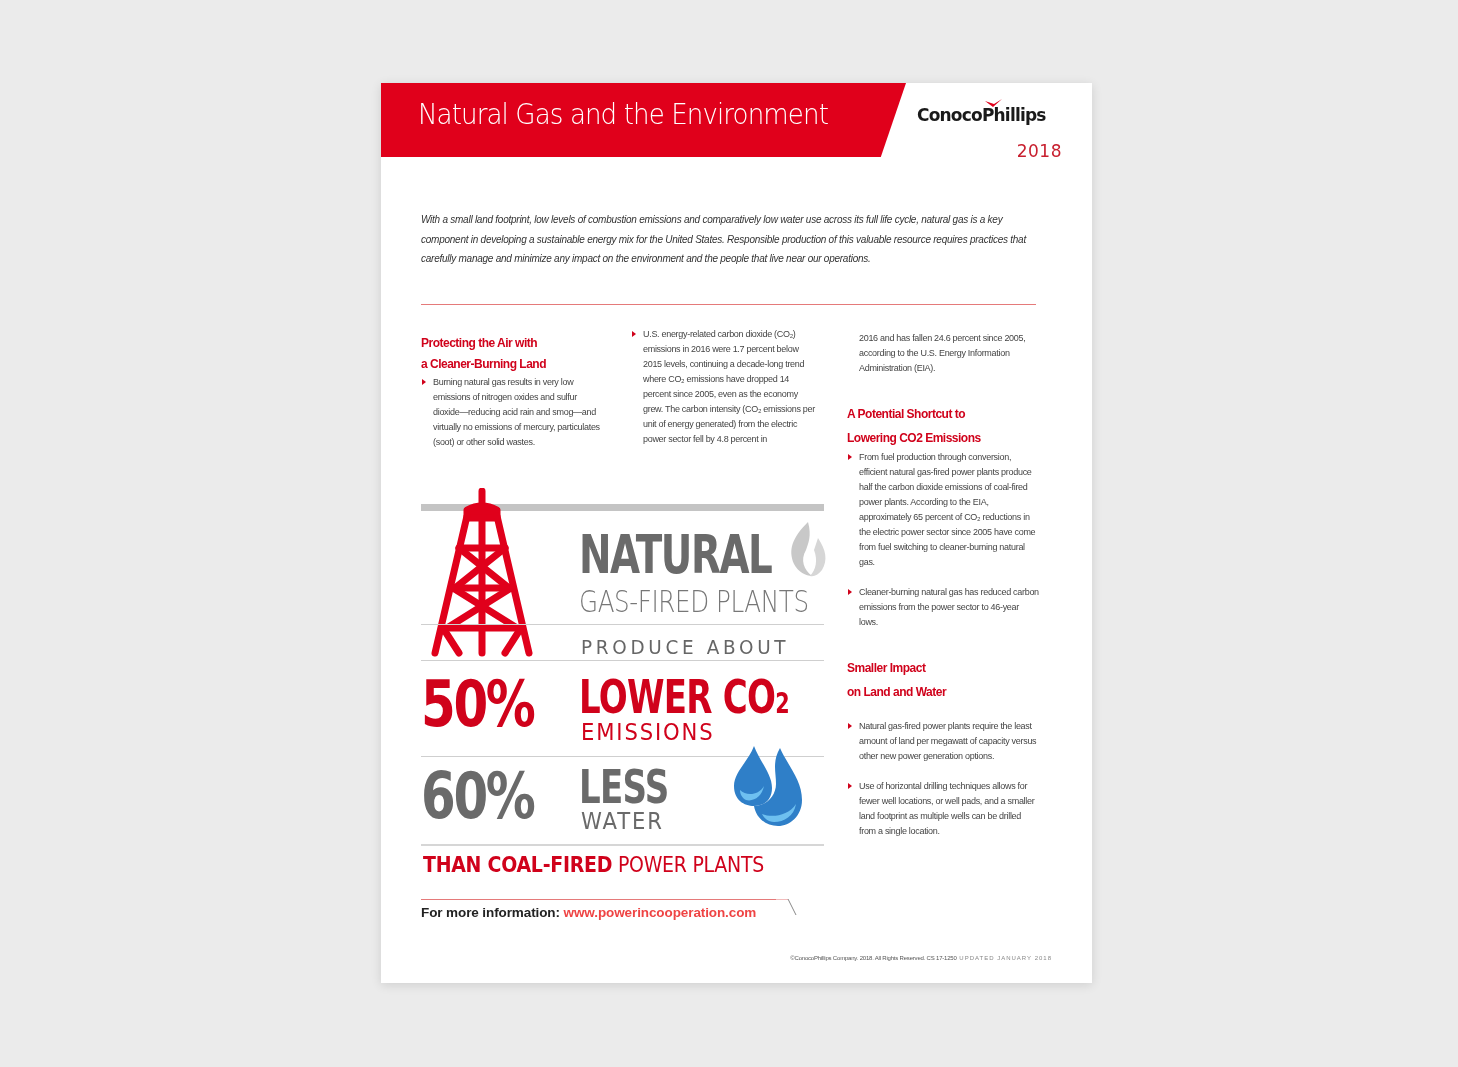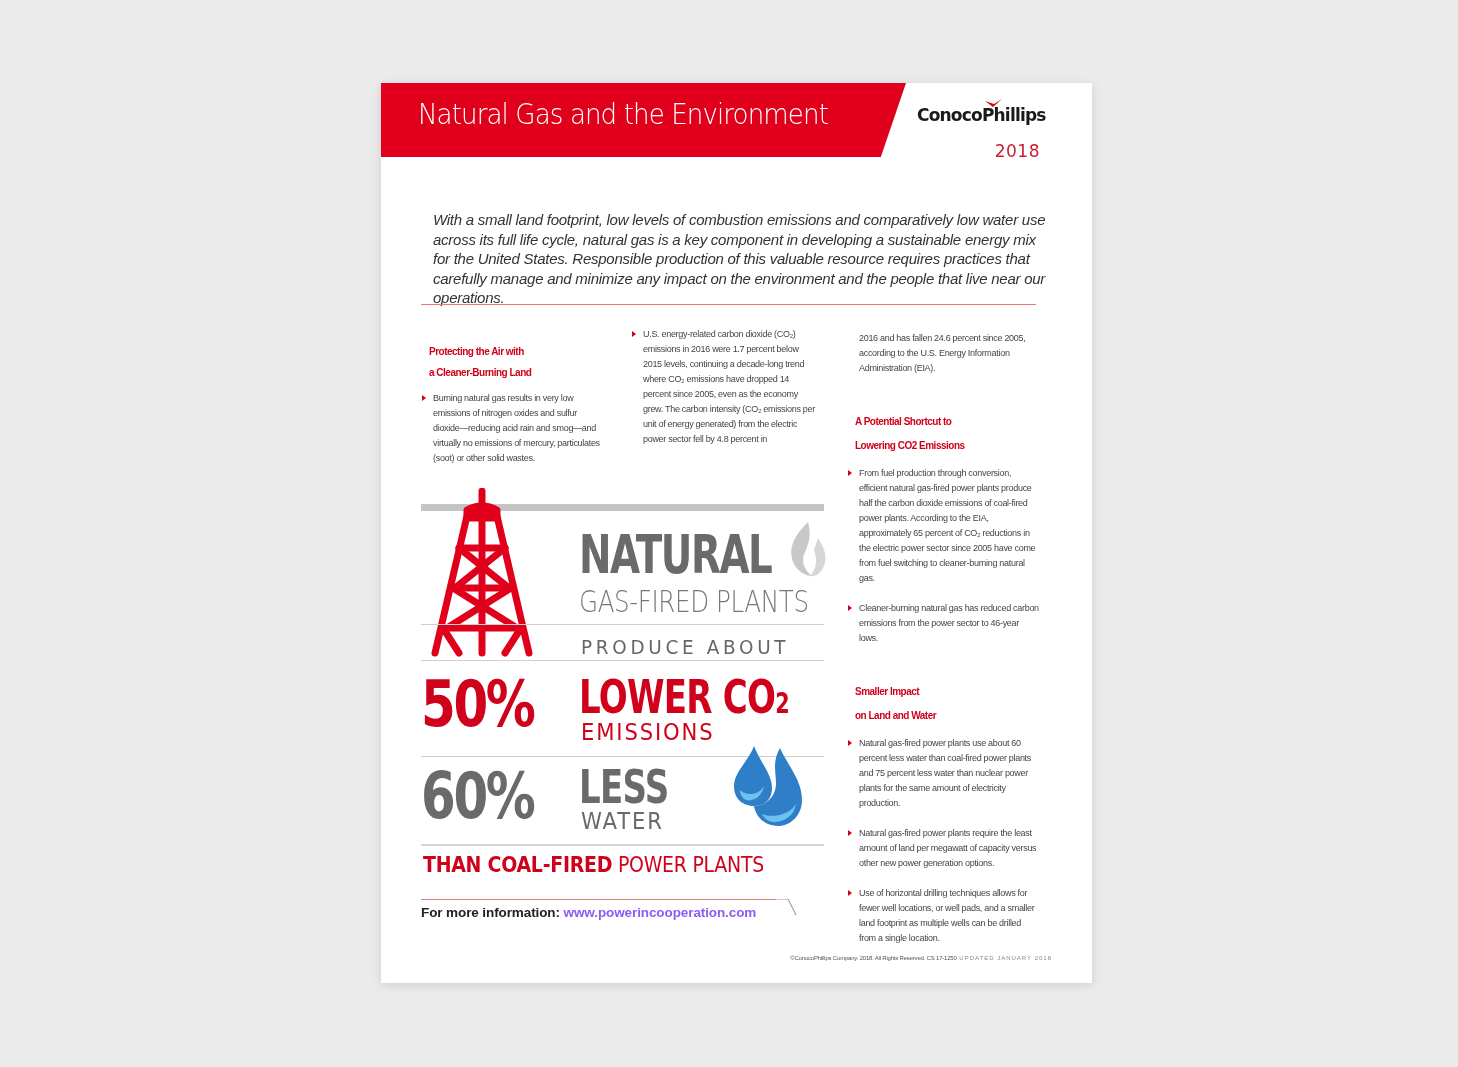--- a/index.html
+++ b/index.html
@@ -37,36 +37,36 @@
     position: absolute; left: 536px; top: 22px;
     font-family: "DejaVu Sans", sans-serif;
     font-size: 17px; font-weight: bold; color: #1a1a1a;
     letter-spacing: -0.8px;
   }
   .logo-mark {
     position: absolute; left: 604px; top: 16px;
     width: 18px; height: 9px;
   }
   .year {
-    position: absolute; right: 52px; top: 58px;
+    position: absolute; right: 30px; top: 58px;
     color: #c8202f; font-size: 17px;
     font-family: "DejaVu Sans", sans-serif; letter-spacing: 0.5px;
   }
   .intro {
-    position: absolute; left: 52px; top: 127px; width: 620px;
-    font-size: 15px; line-height: 19.5px; font-style: italic; color: #333;
+    position: absolute; left: 40px; top: 127px; width: 620px;
+    font-size: 10px; line-height: 19.5px; font-style: italic; color: #333;
     letter-spacing: -0.25px;
   }
   .rule-red {
     position: absolute; left: 40px; top: 221px; width: 615px;
     height: 1px; background: #e57a7a;
   }
   .col { position: absolute; font-size: 9px; line-height: 15px; color: #444; letter-spacing: -0.3px; }
   .col h2 {
-    margin: 8px; color: #d0021b; font-size: 10px; line-height: 21px;
+    margin: 0; color: #d0021b; font-size: 12px; line-height: 21px;
     font-weight: bold; letter-spacing: -0.5px;
   }
   .bullet { position: relative; padding-left: 12px; }
   .bullet::before {
     content: ""; position: absolute; left: 1px; top: 4px;
     border-left: 4px solid #d0021b; border-top: 3px solid transparent; border-bottom: 3px solid transparent;
   }
   .nobullet::before { display: none; }
   .gap { height: 15px; }
   
@@ -111,21 +111,21 @@
     font-family: "DejaVu Sans", sans-serif; color: #d0021b;
     transform: scaleX(0.86); transform-origin: left top; letter-spacing: -0.3px;
   }
   .than b { font-weight: bold; }
   .more-line { position: absolute; left: 40px; top: 816px; width: 355px; height: 1px; background: #e57a7a; }
   .more-tick { position: absolute; left: 395px; top: 816px; width: 28px; height: 20px; }
   .more {
     position: absolute; left: 40px; top: 822px; font-size: 13.5px; font-weight: bold; color: #222;
     white-space: nowrap; letter-spacing: -0.1px;
   }
-  .more a { color: #8b5cf6; text-decoration: none; }
+  .more a { color: #ef4444; text-decoration: none; }
   .footer {
     position: absolute; right: 40px; top: 872px; font-size: 6px; color: #555; white-space: nowrap;
     letter-spacing: -0.2px;
   }
   .footer span.upd { color: #888; letter-spacing: 1px; }
 </style>
 </head>
 <body>
 
 <div class="page">
@@ -161,21 +161,20 @@
       <span>Lowering CO2 Emissions</span>
     </h2>
     <div class="bullet">From fuel production through conversion, efficient natural gas-fired power plants produce half the carbon dioxide emissions of coal-fired power plants. According to the EIA, approximately 65 percent of CO₂ reductions in the electric power sector since 2005 have come from fuel switching to cleaner-burning natural gas.</div>
     <div class="gap"></div>
     <div class="bullet">Cleaner-burning natural gas has reduced carbon emissions from the power sector to 46-year lows.</div>
     <div style="height:26px"></div>
     <h2 style="line-height:24px;">
       <span>Smaller Impact</span><br>
       <span>on Land and Water</span>
     </h2>
-    <div class="bullet">Natural gas-fired power plants use about 60 percent less water than coal-fired power plants and 75 percent less water than nuclear power plants for the same amount of electricity production.</div>
     <div class="gap"></div>
     <div class="bullet">Natural gas-fired power plants require the least amount of land per megawatt of capacity versus other new power generation options.</div>
     <div class="gap"></div>
     <div class="bullet">Use of horizontal drilling techniques allows for fewer well locations, or well pads, and a smaller land footprint as multiple wells can be drilled from a single location.</div>
   </div>
 
   <div class="info">
     <div class="gray-bar"></div>
     <svg class="rig" viewBox="0 0 106 170" fill="none" stroke="#e0001b" stroke-width="7" stroke-linecap="round" stroke-linejoin="round">
       <line x1="53" y1="3" x2="53" y2="165"></line>

